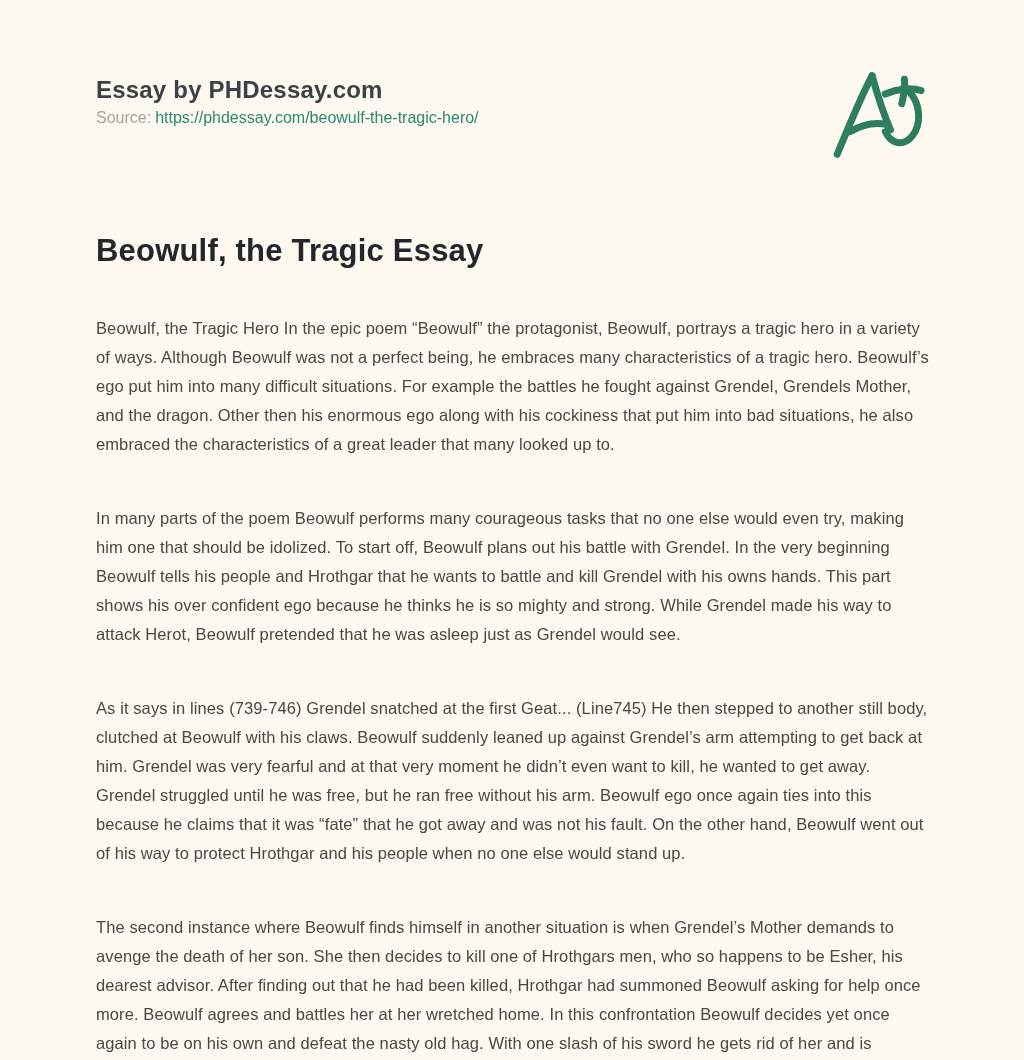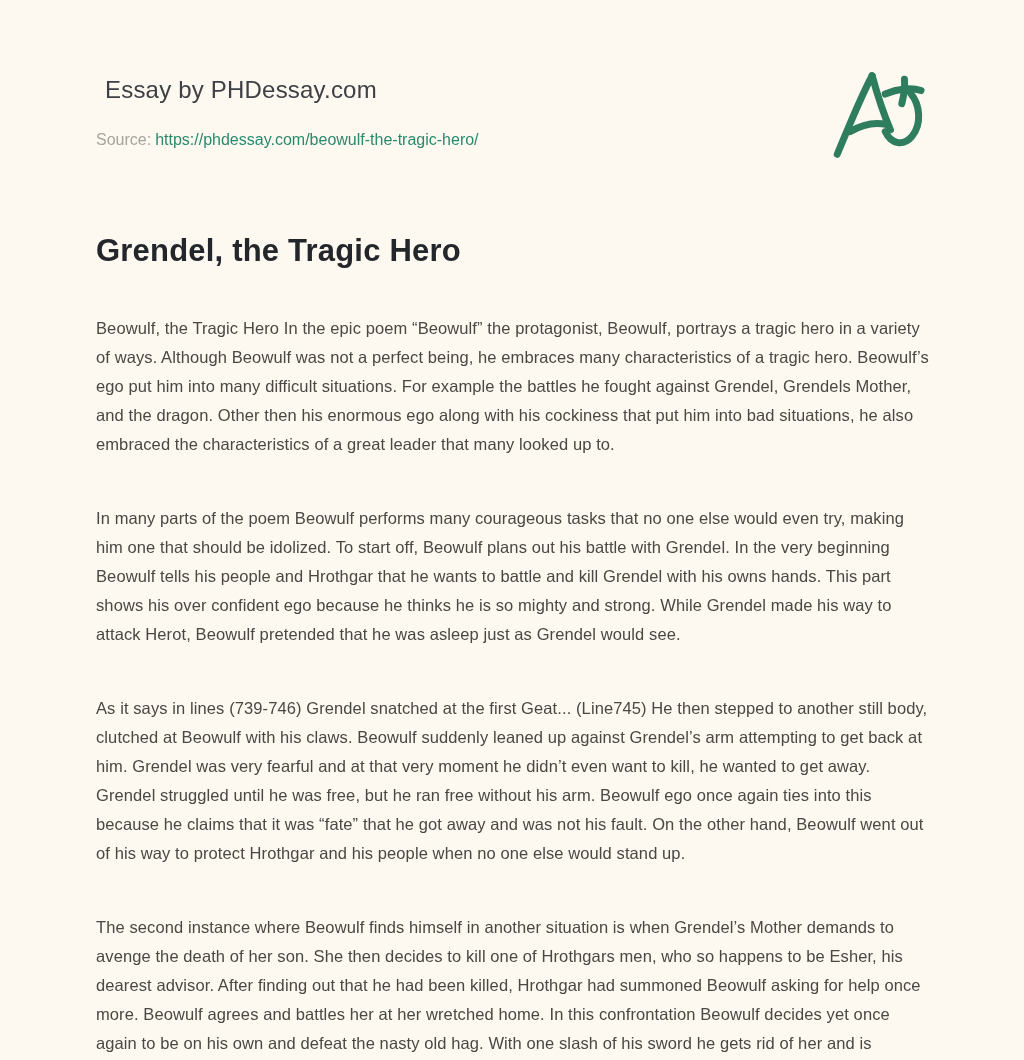--- a/index.html
+++ b/index.html
@@ -19,28 +19,27 @@
     padding: 76px 94px 0 96px;
     position: relative;
   }
   .header-row {
     display: flex;
     justify-content: space-between;
     align-items: flex-start;
   }
   .site-title {
     font-size: 24px;
-    font-weight: 400;
+    font-weight: 700;
     color: #3d4045;
     letter-spacing: 0.2px;
     line-height: 1.2;
-    margin-left: 9px;
   }
   .source-line {
-    margin-top: 26px;
+    margin-top: 4px;
     font-size: 16px;
     color: #a6a59d;
   }
   .source-link {
     color: #2a8a6e;
     text-decoration: none;
     margin-left: 4px;
   }
   .logo {
     width: 96px;
@@ -88,21 +87,21 @@
       <path d="M46 16 C 52 38 60 62 67 78"></path>
       <path d="M21 80 C 36 71 50 69 63 72"></path>
 
       <path d="M83 20 C 84 30 82 40 80 48"></path>
       <path d="M61 37 C 75 31 91 29 102 33"></path>
 
       <path d="M90 36 C 101 49 103 71 92 85 C 82 97 68 95 61 80"></path>
     </svg>
   </div>
 
-  <h1 class="article-title">Grendel, the Tragic Hero</h1>
+  <h1 class="article-title">Beowulf, the Tragic Essay</h1>
 
   <div class="article-body">
     <p>Beowulf, the Tragic Hero In the epic poem “Beowulf” the protagonist, Beowulf, portrays a tragic hero in a variety of ways. Although Beowulf was not a perfect being, he embraces many characteristics of a tragic hero. Beowulf’s ego put him into many difficult situations. For example the battles he fought against Grendel, Grendels Mother, and the dragon. Other then his enormous ego along with his cockiness that put him into bad situations, he also embraced the characteristics of a great leader that many looked up to.</p>
     <p>In many parts of the poem Beowulf performs many courageous tasks that no one else would even try, making him one that should be idolized. To start off, Beowulf plans out his battle with Grendel. In the very beginning Beowulf tells his people and Hrothgar that he wants to battle and kill Grendel with his owns hands. This part shows his over confident ego because he thinks he is so mighty and strong. While Grendel made his way to attack Herot, Beowulf pretended that he was asleep just as Grendel would see.</p>
     <p>As it says in lines (739-746) Grendel snatched at the first Geat... (Line745) He then stepped to another still body, clutched at Beowulf with his claws. Beowulf suddenly leaned up against Grendel’s arm attempting to get back at him. Grendel was very fearful and at that very moment he didn’t even want to kill, he wanted to get away. Grendel struggled until he was free, but he ran free without his arm. Beowulf ego once again ties into this because he claims that it was “fate” that he got away and was not his fault. On the other hand, Beowulf went out of his way to protect Hrothgar and his people when no one else would stand up.</p>
     <p>The second instance where Beowulf finds himself in another situation is when Grendel’s Mother demands to avenge the death of her son. She then decides to kill one of Hrothgars men, who so happens to be Esher, his dearest advisor. After finding out that he had been killed, Hrothgar had summoned Beowulf asking for help once more. Beowulf agrees and battles her at her wretched home. In this confrontation Beowulf decides yet once again to be on his own and defeat the nasty old hag. With one slash of his sword he gets rid of her and is repeatedly praised for his courageous actions. As mentioned reviously, Beowulf always put people before himself, which embraced his characteristics of a tragic hero. Last but not least, Beowulf battles the dragon. It began with a slave that had stolen a golden cup from the dragon’s lair. For the final time, Beowulf’s over confident ego ties into it one final time. We know at this point in time, that Beowulf is at an old age and is becoming weak. Therefore, he insists to fight the dragon by himself. Beowulf’s decision to fight alone is a reoccurring action, if you can not tell. Ultimately the dragon begins to beat Beowulf; his haughty attitude does not comply with his initial strength.</p>
 
   </div>
 
 </div>

